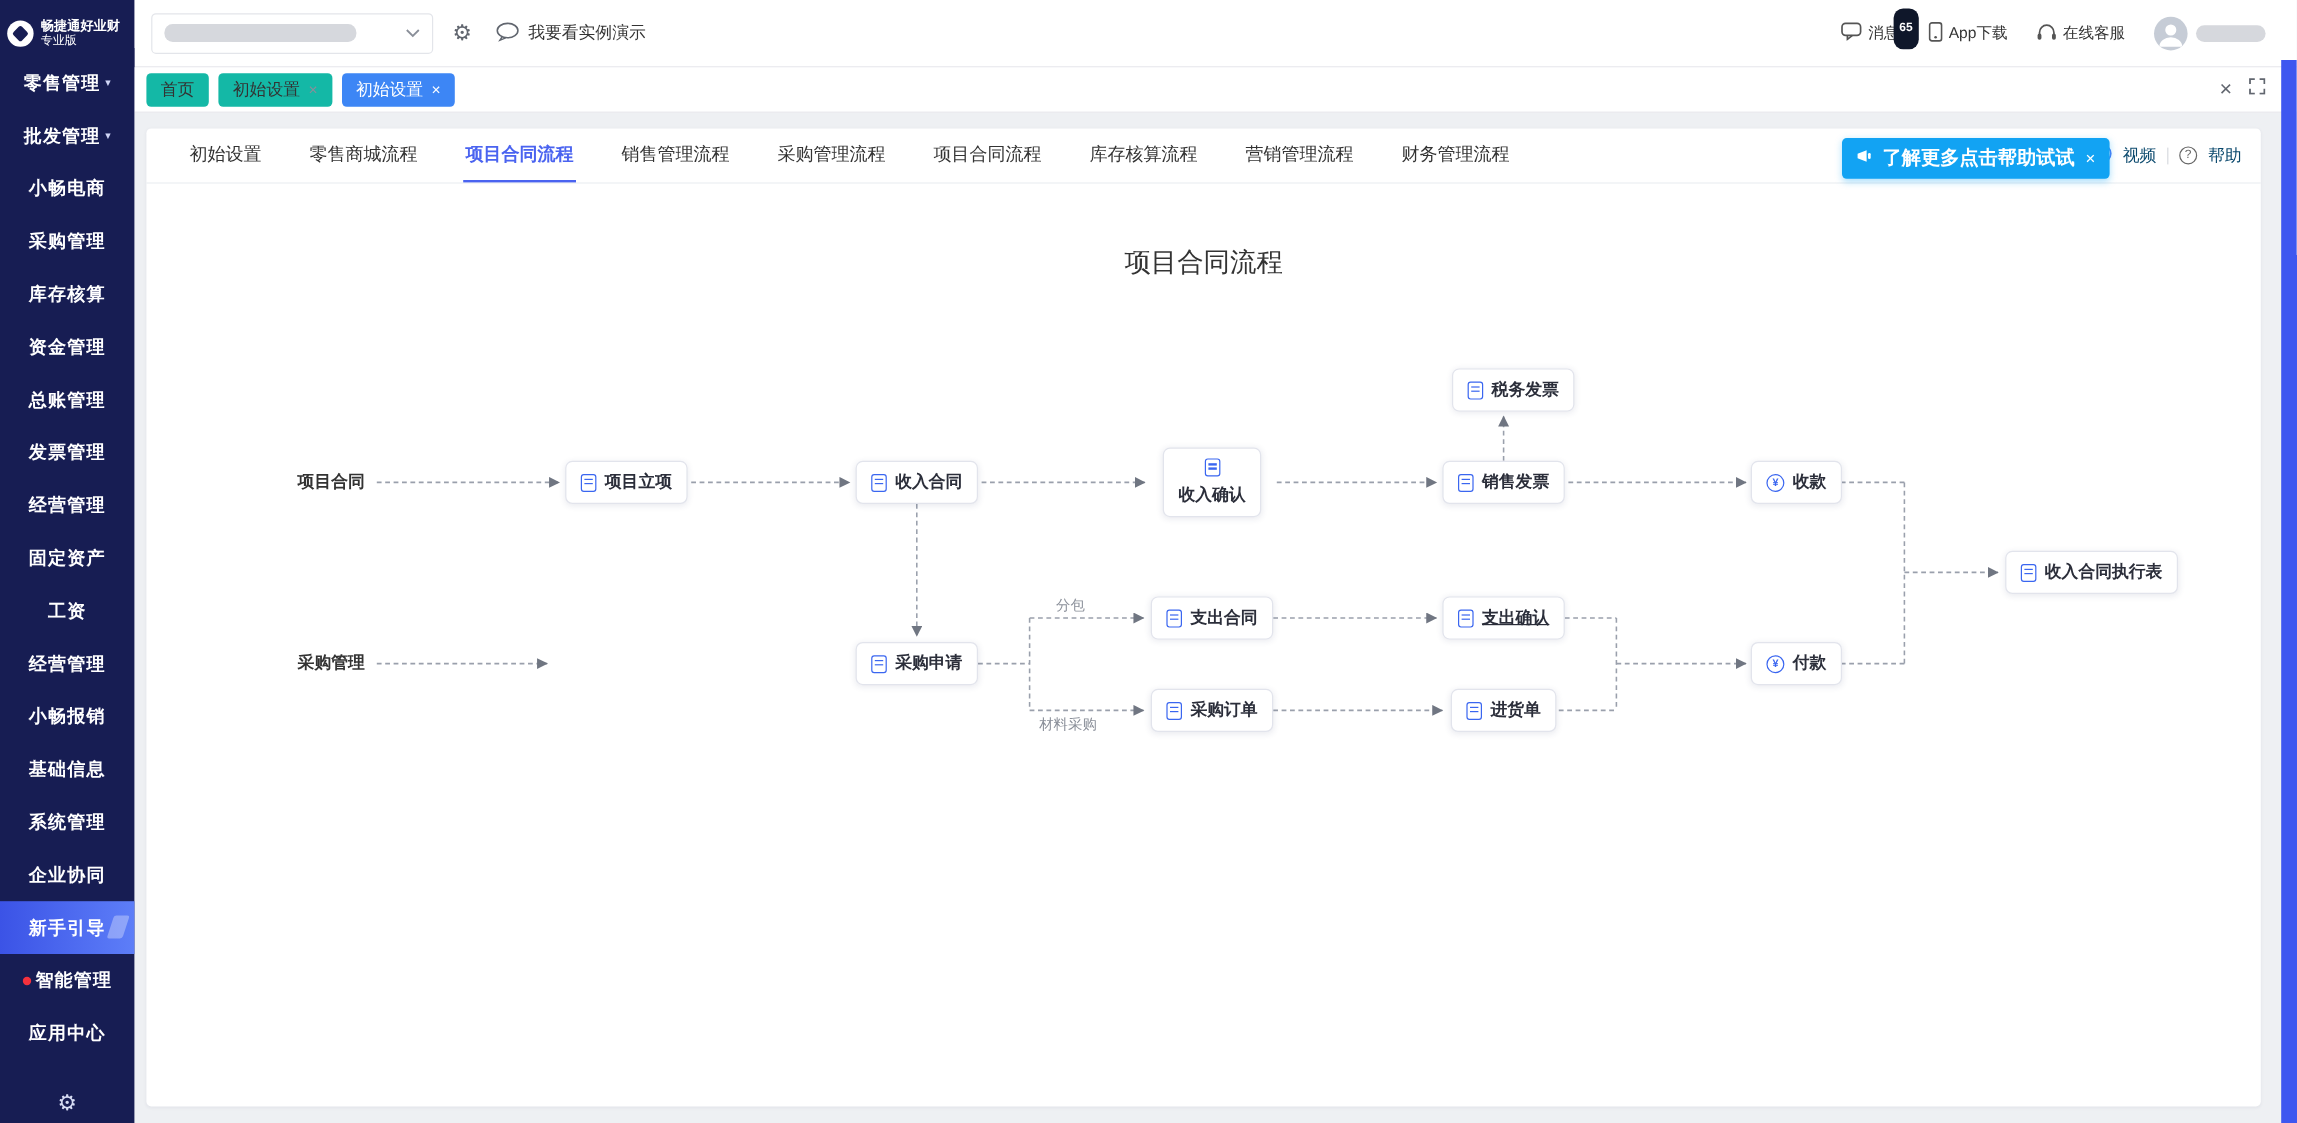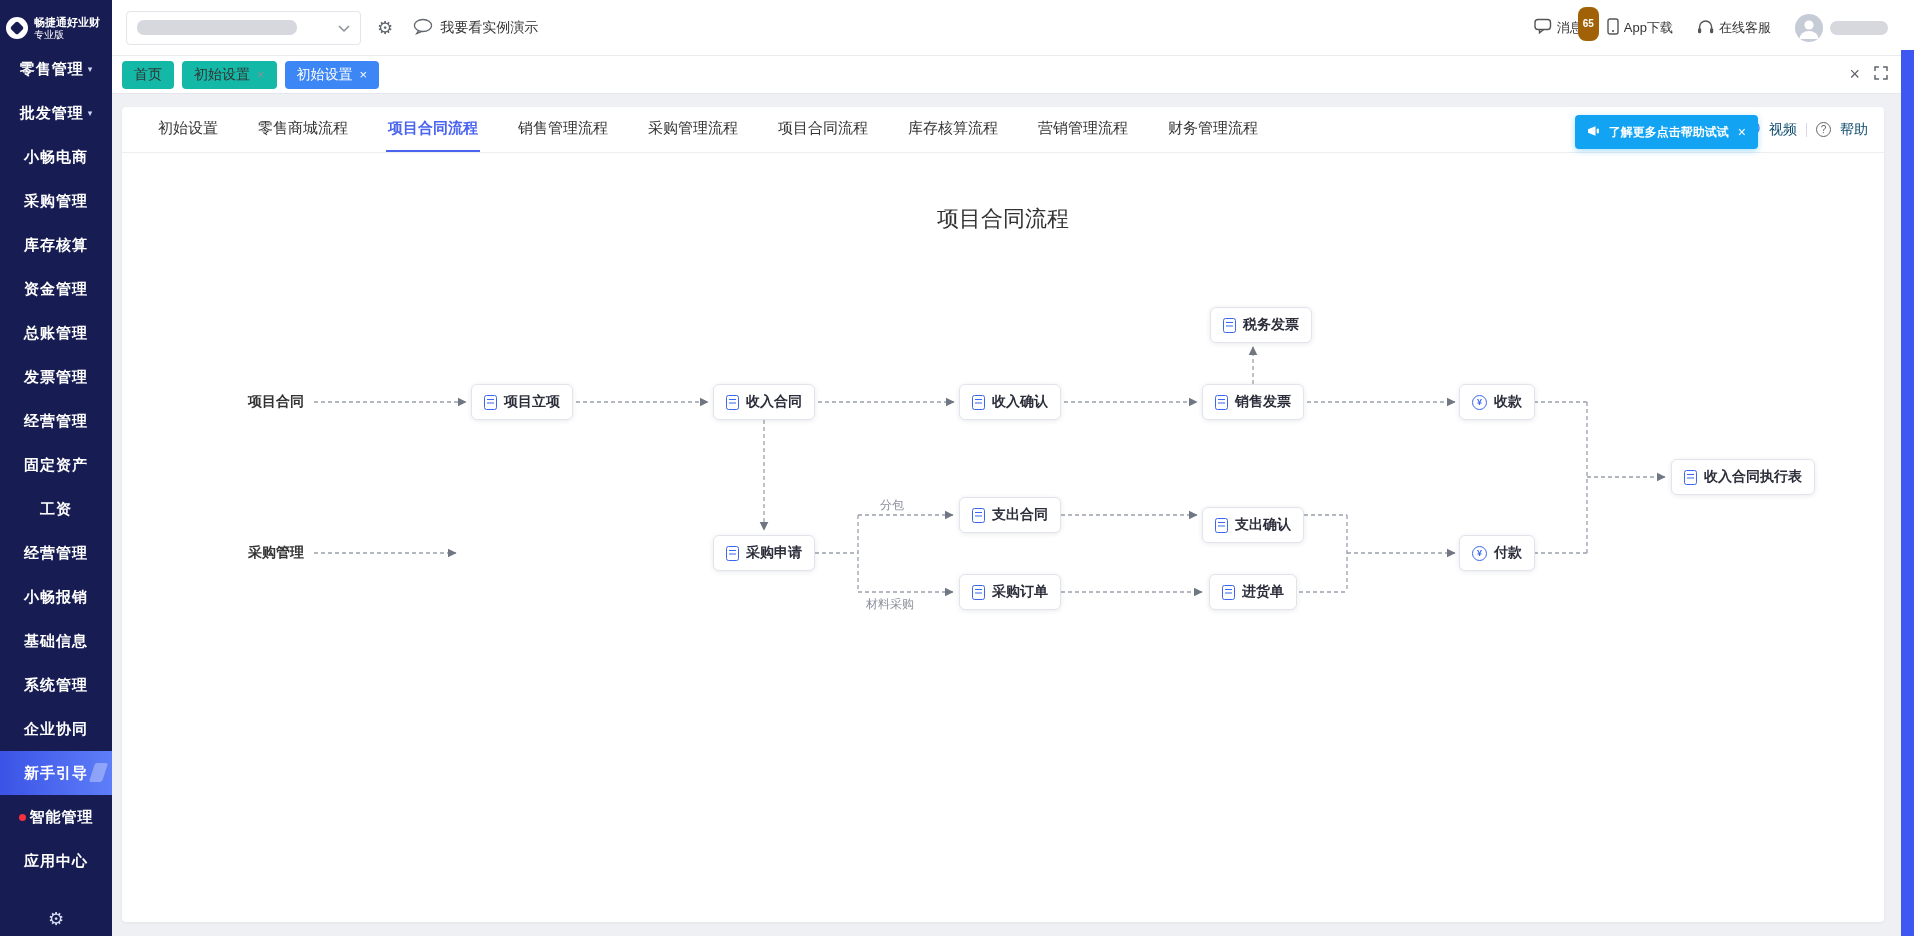--- a/index.html
+++ b/index.html
@@ -38,21 +38,21 @@
   .select-box { width:235px; height:34px; border:1px solid #e3e5ea; border-radius:4px;
             display:flex; align-items:center; padding:0 10px; cursor:pointer; }
   .redact { background:#d6d8dd; border-radius:7px; }
   .select-blob { width:160px; height:15px; }
   .select-box .chev { margin-left:auto; }
   .icon-gear { margin-left:16px; font-size:18px; color:#61666f; cursor:pointer; }
   .icon-gear::before { content:"⚙"; }
   .demo { display:flex; align-items:center; gap:7px; margin-left:20px; font-size:14px; color:#333; cursor:pointer; }
   .top-right { margin-left:auto; display:flex; align-items:center; gap:24px; }
   .top-link { display:flex; align-items:center; gap:5px; font-size:13px; color:#333; cursor:pointer; position:relative; }
-  .badge { position:absolute; top:-11px; right:-16px; background:#a16207; color:#fff; font-size:10px;
+  .badge { position:absolute; top:-11px; right:-16px; background:#0f172a; color:#fff; font-size:10px;
            line-height:1; padding:12px 5px; border-radius:8px; font-weight:700; }
   .user { display:flex; align-items:center; gap:7px; cursor:pointer; }
   .avatar { width:28px; height:28px; border-radius:50%; background:#c6ccd6; overflow:hidden; flex:none; }
   .user-blob { width:58px; height:14px; }
   
   .tabbar { position:absolute; left:112px; top:56px; right:0; height:38px; background:#fff;
             border-bottom:1px solid #e6e7ec; display:flex; align-items:center; padding:0 10px; z-index:4; }
   .tab { height:28px; display:flex; align-items:center; gap:7px; padding:0 12px; border-radius:4px;
          font-size:14px; color:#333; background:#14b8a6; margin-right:8px; cursor:pointer; }
   .tab .x-icon { font-size:13px; color:#8a8f99; }
@@ -72,21 +72,21 @@
   .subtab { font-size:15px; color:#333; padding:12px 2px 12px; cursor:pointer; border-bottom:2px solid transparent; white-space:nowrap; }
   .subtab.active { color:#4a63f0; border-bottom-color:#4a63f0; font-weight:700; }
   
   .help-tools { position:absolute; right:16px; top:13px; display:flex; align-items:center; gap:9px;
           font-size:14px; color:#0c4a6e; z-index:4; }
   .help-tools .divider { width:1px; height:14px; background:#d8dadf; }
   .q-icon { width:15px; height:15px; border:1.3px solid #666; border-radius:50%;
           display:flex; align-items:center; justify-content:center; font-size:10px; color:#666; }
   .q-icon::before { content:"?"; }
   .help-banner { position:absolute; right:126px; top:8px; height:34px; background:#12a3f3; border-radius:4px;
-          display:flex; align-items:center; gap:9px; padding:0 12px; color:#fff; font-size:12px; font-weight:700;
+          display:flex; align-items:center; gap:9px; padding:0 12px; color:#fff; font-size:16px; font-weight:700;
           z-index:5; box-shadow:0 2px 6px rgba(18,163,243,.35); cursor:pointer; white-space:nowrap; }
   .help-banner .x-icon { font-size:14px; color:#fff; font-weight:400; }
   
   .flow-title { position:absolute; left:0; right:0; top:97px; text-align:center; font-size:22px;
           font-weight:500; color:#333; }
   .flow { position:absolute; inset:0; }
   .flow svg.edges { position:absolute; inset:0; }
   .lane-label { position:absolute; transform:translate(-50%,-50%); font-size:14px; font-weight:700; color:#333; white-space:nowrap; }
   .flow-node { position:absolute; transform:translate(-50%,-50%); display:flex; align-items:center; gap:7px;
           background:#fff; border:1px solid #e2e4ec; border-radius:6px; padding:8px 12px;
@@ -340,21 +340,21 @@
       <span class="edge-label" style="left:768px; top:497px;">材料采购</span>
 
       <div class="flow-node" style="left:400px; top:295px;">
         <span class="doc-icon"></span>
         <span>项目立项</span>
       </div>
       <div class="flow-node" style="left:642px; top:295px;">
         <span class="doc-icon"></span>
         <span>收入合同</span>
       </div>
-      <div class="flow-node" style="left:888px; top:295px;">
+      <div class="flow-node" style="left:888px; top:295px;flex-direction:column;">
         <span class="doc-icon"></span>
         <span>收入确认</span>
       </div>
       <div class="flow-node" style="left:1131px; top:295px;">
         <span class="doc-icon"></span>
         <span>销售发票</span>
       </div>
       <div class="flow-node" style="left:1375px; top:295px;">
         <span class="coin-icon"></span>
         <span>收款</span>
@@ -368,21 +368,21 @@
         <span>收入合同执行表</span>
       </div>
       <div class="flow-node" style="left:642px; top:446px;">
         <span class="doc-icon"></span>
         <span>采购申请</span>
       </div>
       <div class="flow-node" style="left:888px; top:408px;">
         <span class="doc-icon"></span>
         <span>支出合同</span>
       </div>
-      <div class="flow-node" style="left:1131px; top:418px;">
+      <div class="flow-node" style="left:1131px; top:408px;text-decoration:underline;">
         <span class="doc-icon"></span>
         <span>支出确认</span>
       </div>
       <div class="flow-node" style="left:1375px; top:446px;">
         <span class="coin-icon"></span>
         <span>付款</span>
       </div>
       <div class="flow-node" style="left:888px; top:485px;">
         <span class="doc-icon"></span>
         <span>采购订单</span>

